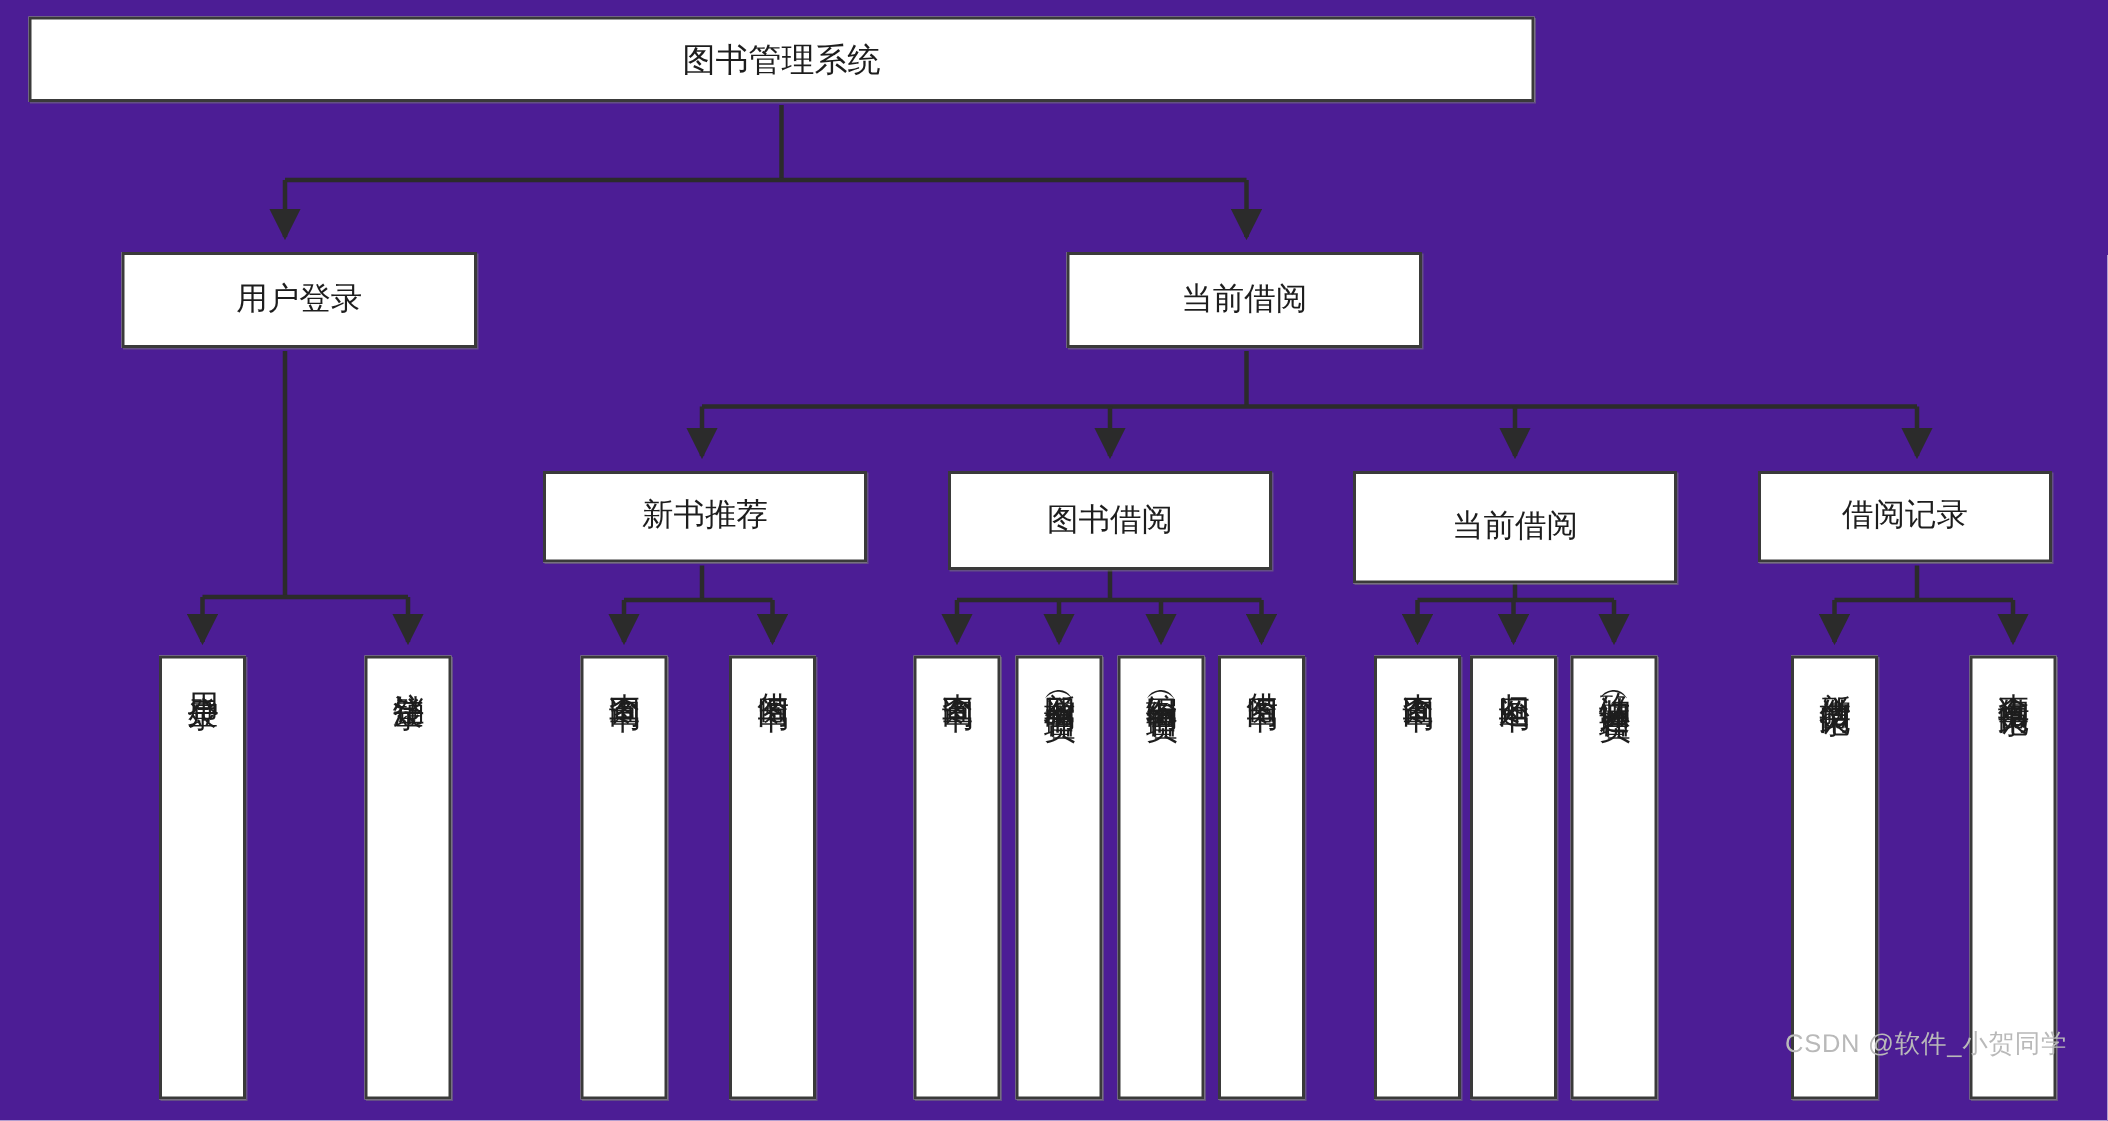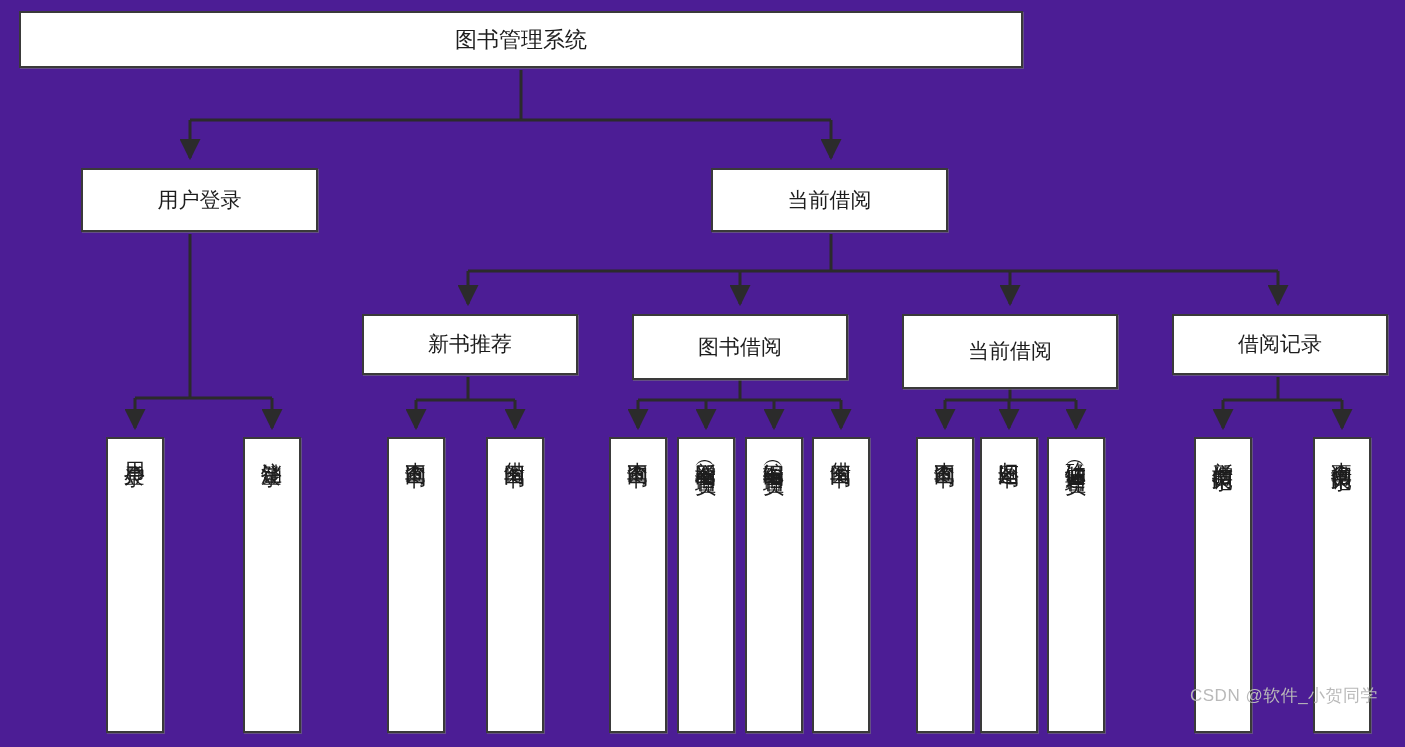--- a/index.html
+++ b/index.html
@@ -138,21 +138,21 @@
 
   <div class="node horiz" style="left:362px; top:314px; width:216px; height:61px;">
     <span class="label">新书推荐</span>
   </div>
   <div class="node horiz" style="left:632px; top:314px; width:216px; height:66px;">
     <span class="label">图书借阅</span>
   </div>
   <div class="node horiz" style="left:902px; top:314px; width:216px; height:75px;">
     <span class="label">当前借阅</span>
   </div>
-  <div class="node horiz" style="left:1172px; top:314px; width:216px; height:61px;">
+  <div class="node horiz" style="left:1172px; top:314px; width:196px; height:61px;">
     <span class="label">借阅记录</span>
   </div>
 
   <div class="node vert" style="left:106px; top:437px; width:58px; height:296px;">
     <span class="label">用户登录</span>
   </div>
   <div class="node vert" style="left:243px; top:437px; width:58px; height:296px;">
     <span class="label">注销登录</span>
   </div>
 

